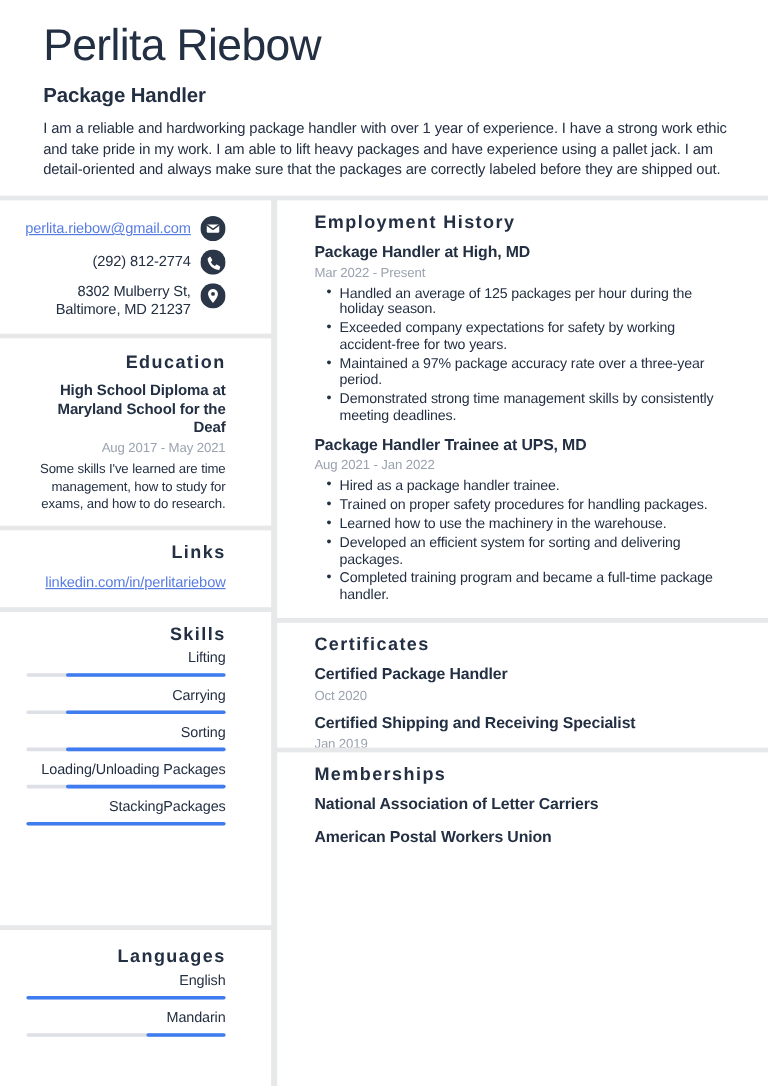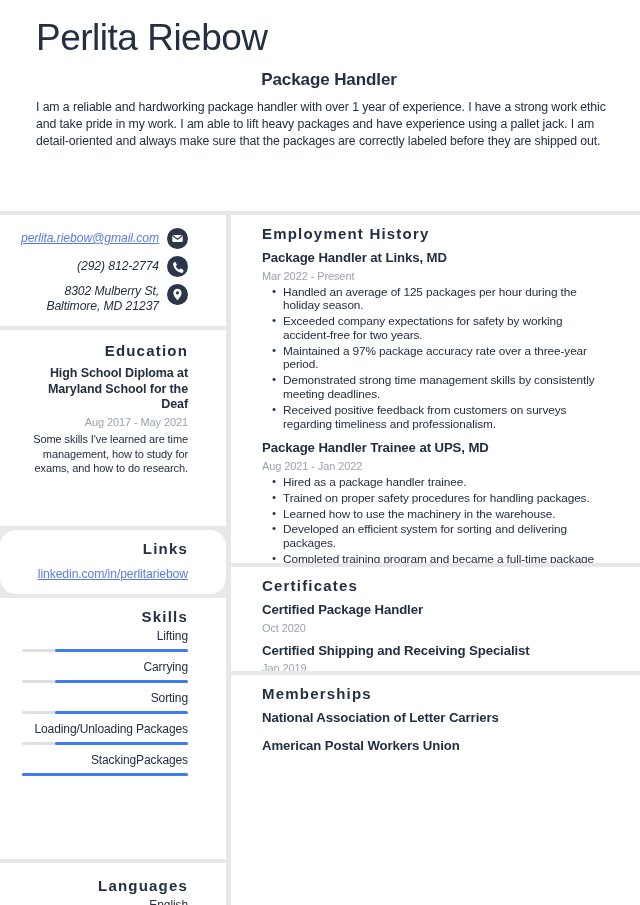--- a/index.html
+++ b/index.html
@@ -7,54 +7,54 @@
   body {
     width:640px; height:905px; overflow:hidden;
     font-family:"Liberation Sans", sans-serif;
     color:var(--ink, #232f42);
     letter-spacing:-0.1px;
   }
   .page { width:640px; height:905px; background:var(--gap,#e7e8ea); display:flex; flex-direction:column; }
   .card { background:#ffffff; }
 
   
-  .header { height:211px; padding:18px 18px 0 36px; margin-bottom:4px; }
+  .header { height:163px; padding:18px 18px 0 36px; margin-bottom:4px; }
   .name { font-size:37px; font-weight:400; letter-spacing:-0.5px; color:var(--ink,#232f42); line-height:1.1; }
-  .job-title { font-size:17px; font-weight:700; margin-top:11px;text-align:center; }
+  .job-title { font-size:17px; font-weight:700; margin-top:11px; }
   .summary { font-size:12.3px; line-height:1.38; margin-top:9px; color:var(--ink,#232f42); }
 
   
   .columns { flex:1; display:flex; min-height:0; }
   .col-left  { width:226px; display:flex; flex-direction:column; margin-right:5px; }
   .col-right { flex:1; display:flex; flex-direction:column; }
   .col-left .card, .col-right .card { overflow:hidden; }
   .col-left .card  { margin-bottom:4px; }
   .col-right .card { margin-bottom:4px; }
   .col-left .card:last-child, .col-right .card:last-child { margin-bottom:0; flex:1; }
 
   
   .side { text-align:right; padding:12px 38px 0 22px; }
   .side-heading { font-size:15px; font-weight:700; letter-spacing:1.2px; margin-bottom:7px; }
 
   
   .contact { height:111px; padding-top:13px; }
-  .c-row { display:flex; justify-content:flex-end; align-items:center; margin-bottom:7px; font-size:12.2px;font-style:italic; }
+  .c-row { display:flex; justify-content:flex-end; align-items:center; margin-bottom:7px; font-size:12.2px; }
   .c-row.addr { align-items:flex-start; }
   .c-text { max-width:152px; line-height:1.25; }
   .c-icon { width:21px; height:21px; flex:0 0 21px; margin-left:8px; }
   a.link { color:var(--link,#587ce2); text-decoration:underline; }
 
   
-  .education { height:196px; }
+  .education { height:156px; }
   .edu-degree { font-size:12.5px; font-weight:700; line-height:1.25; margin-left:auto; max-width:155px; }
   .date { font-size:11px; color:var(--gray,#9aa3af); margin:3px 0 4px; }
   .edu-desc { font-size:11px; line-height:1.33; margin-left:auto; max-width:160px; }
 
   
-  .links-card { height:64px; padding-top:10px;border-radius:16px; }
+  .links-card { height:64px; padding-top:10px; }
   .links-card a { font-size:12.2px; }
 
   
   .skills-card { height:261px; padding-top:10px; }
   .skills-card .side-heading, .lang-card .side-heading { margin-bottom:4px; }
   .meter { margin-bottom:8px; }
   .meter-label { font-size:12px; line-height:15px; margin-bottom:5px; }
   .bar { height:3px; border-radius:3px; background:var(--track,#dde0e6); display:flex; justify-content:flex-end; }
   .bar-fill { height:3px; border-radius:3px; background:var(--bar,#3e7cf0); }
   .lang-card { padding-top:14px; }
@@ -197,29 +197,28 @@
       </section>
 
     </aside>
 
     <main class="col-right">
 
       <section class="card main-sec employment">
         <h3 class="main-heading">Employment History</h3>
 
         <article class="job">
-          <div class="item-title">Package Handler at Links, MD</div>
+          <div class="item-title">Package Handler at High, MD</div>
           <div class="date">Mar 2022 - Present</div>
           <ul class="bullets">
 
           <li>Handled an average of 125 packages per hour during the holiday season.</li>
               <li>Exceeded company expectations for safety by working accident-free for two years.</li>
               <li>Maintained a 97% package accuracy rate over a three-year period.</li>
               <li>Demonstrated strong time management skills by consistently meeting deadlines.</li>
-              <li>Received positive feedback from customers on surveys regarding timeliness and professionalism.</li>
             </ul>
         </article>
 
         <article class="job">
           <div class="item-title">Package Handler Trainee at UPS, MD</div>
           <div class="date">Aug 2021 - Jan 2022</div>
           <ul class="bullets">
 
           <li>Hired as a package handler trainee.</li>
               <li>Trained on proper safety procedures for handling packages.</li>

